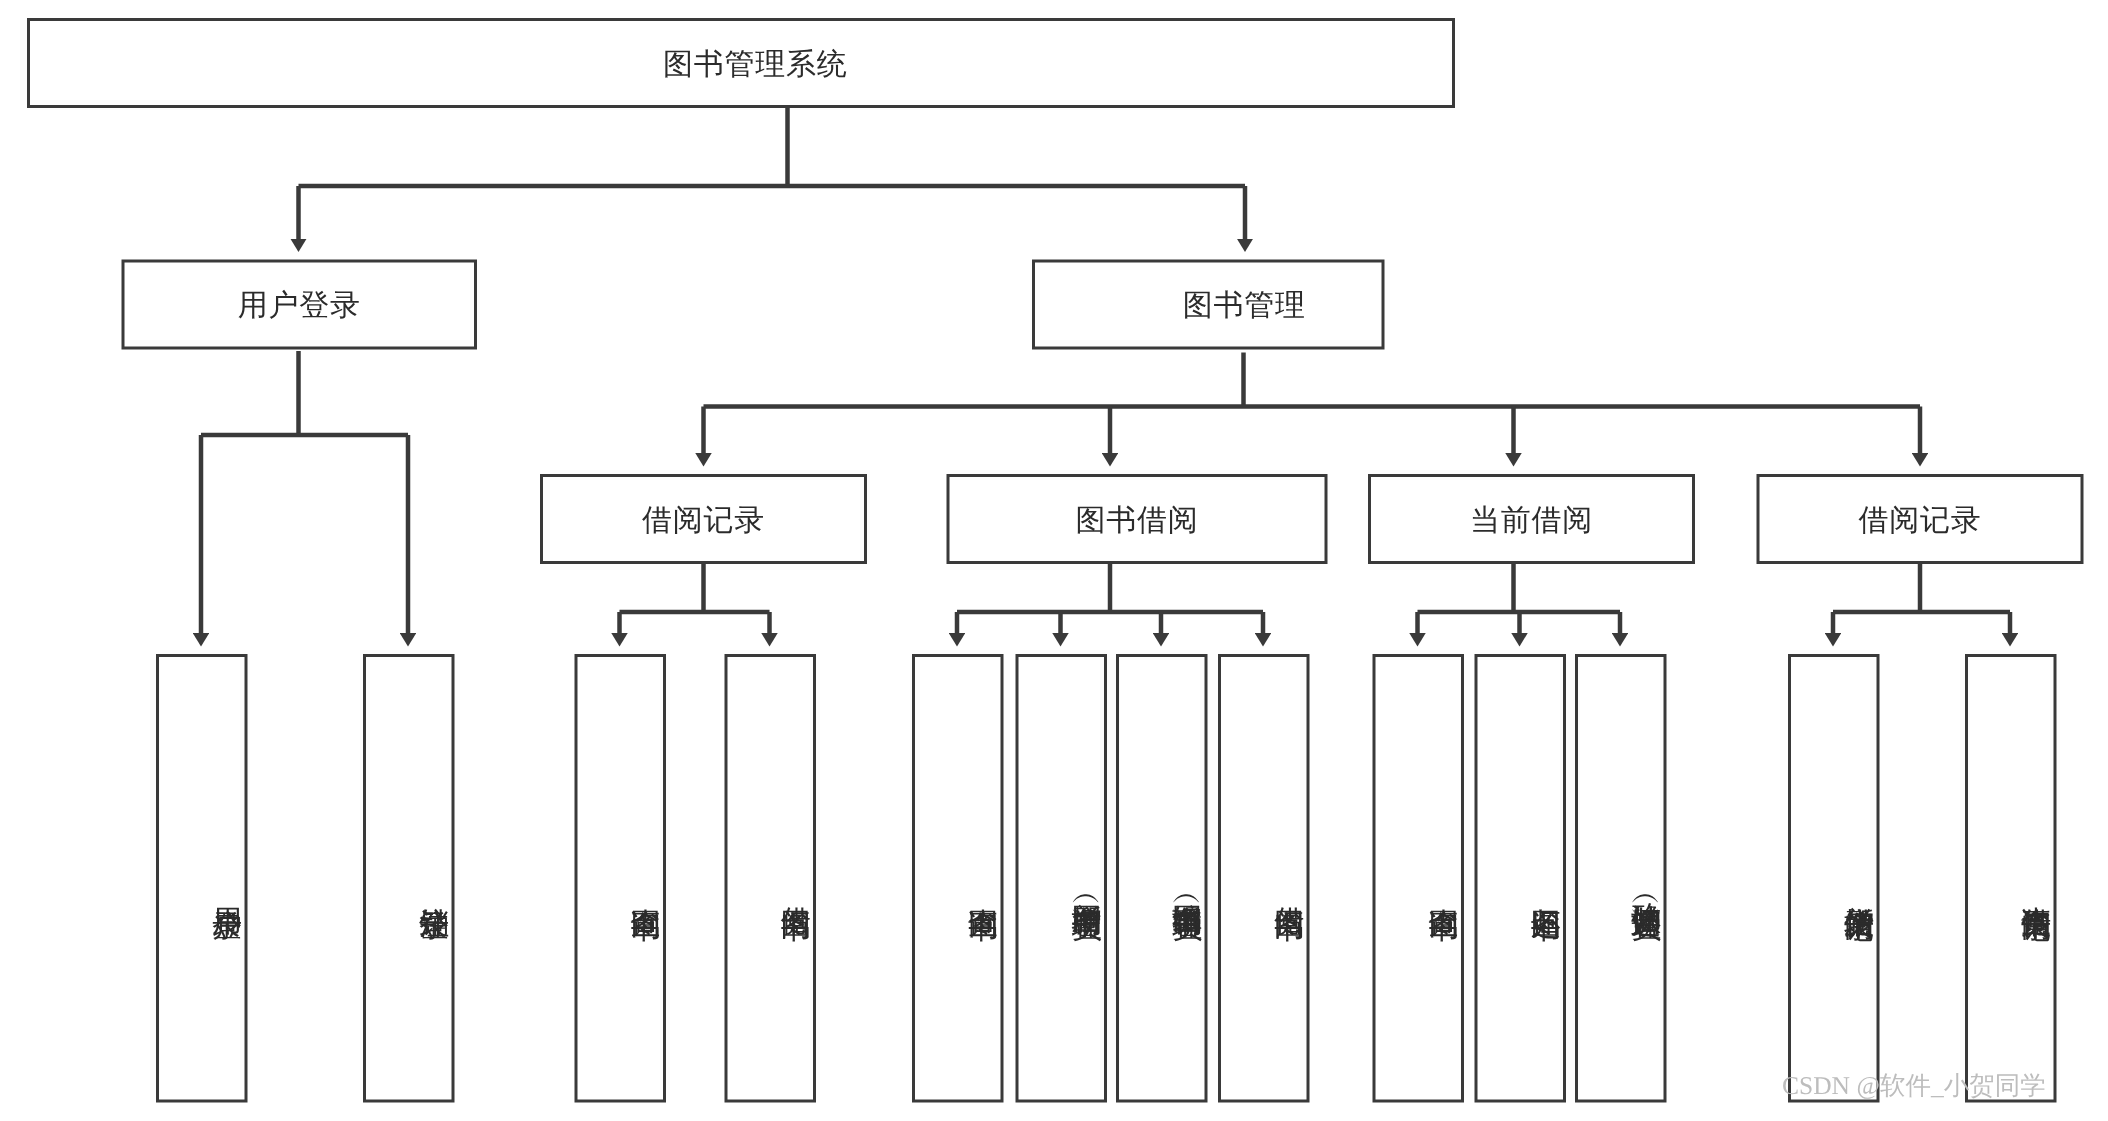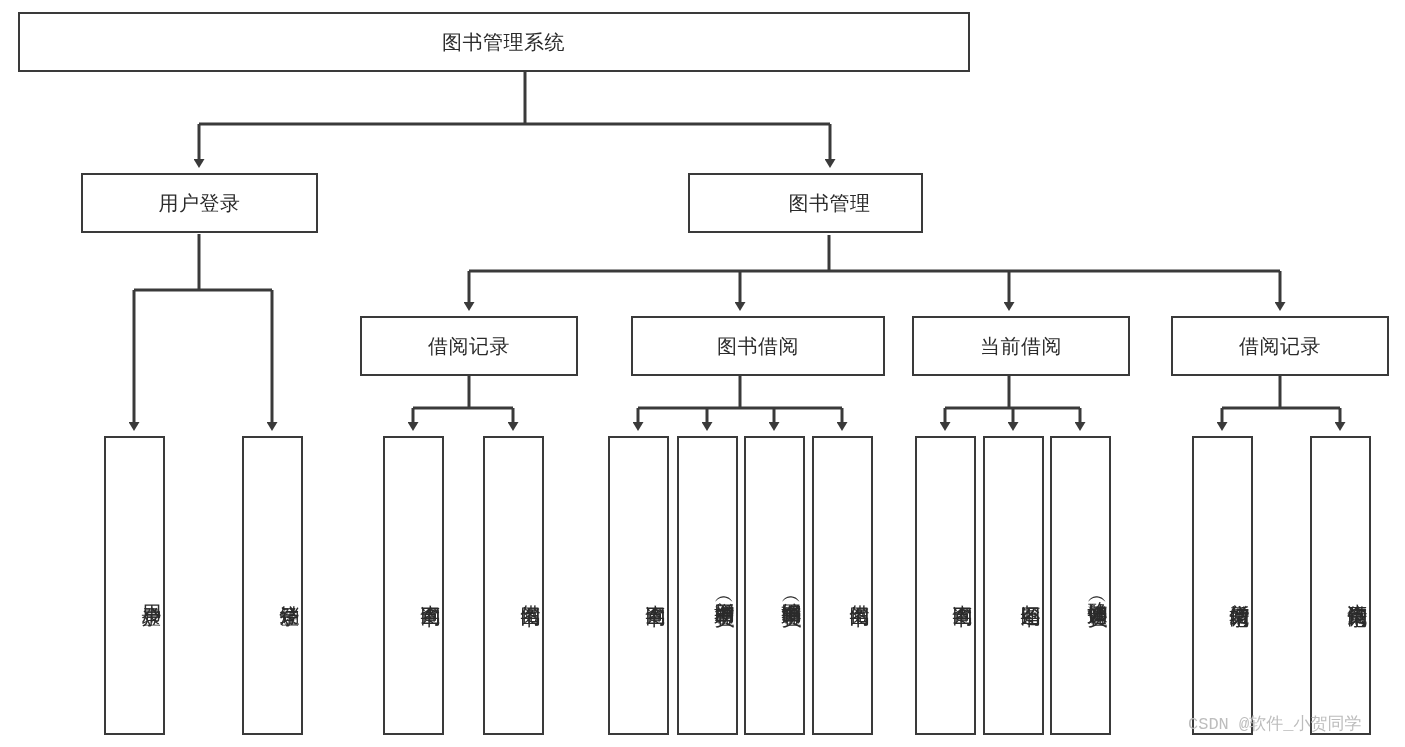--- a/index.html
+++ b/index.html
@@ -45,21 +45,21 @@
     justify-content: center;
     letter-spacing: 1px;
   }
   .watermark {
     position: absolute;
     left: 1188px;
     top: 712px;
     font-size: 17px;
     color: #bdbdbd;
     white-space: nowrap;
-    font-family: Liberation Mono, monospace;
+    font-family: Liberation Serif, serif;
   }
 </style>
 </head>
 <body>
 
 <svg id="canvas" viewBox="0 0 1405 747" xmlns="http://www.w3.org/2000/svg">
   <defs>
     <marker id="arrow" markerWidth="9" markerHeight="11" refX="1" refY="5.5" orient="auto" markerUnits="userSpaceOnUse">
       <path d="M0,0 L9,5.5 L0,11 z" fill="#3a3a3a"></path>
     </marker>

